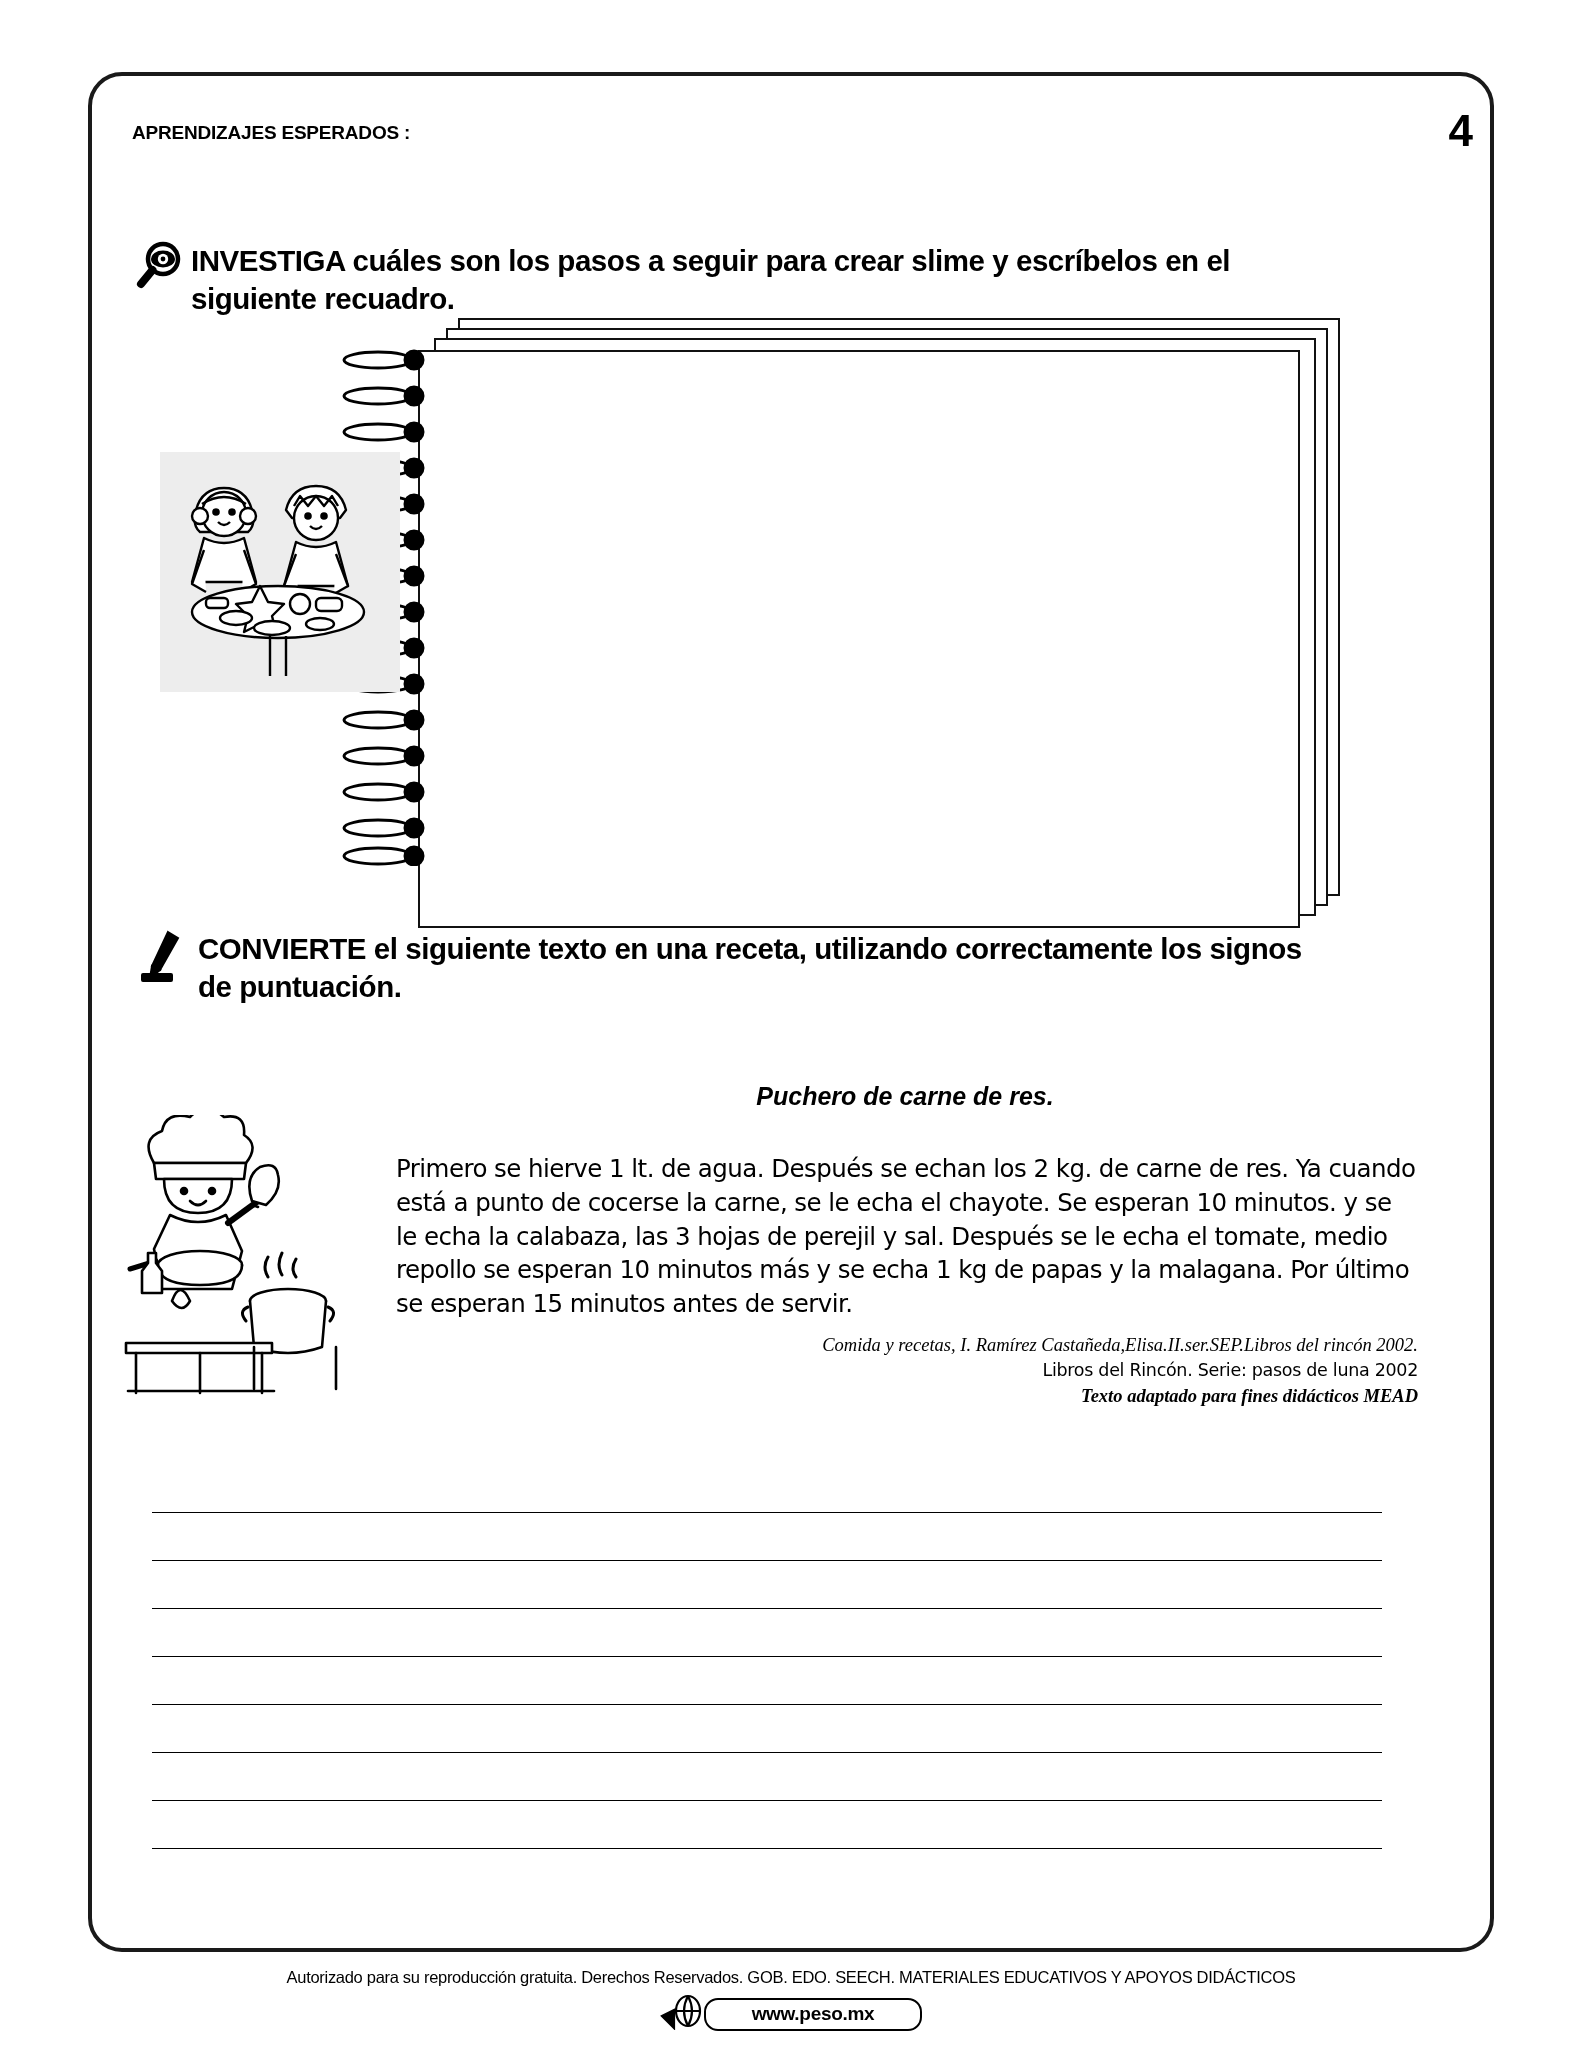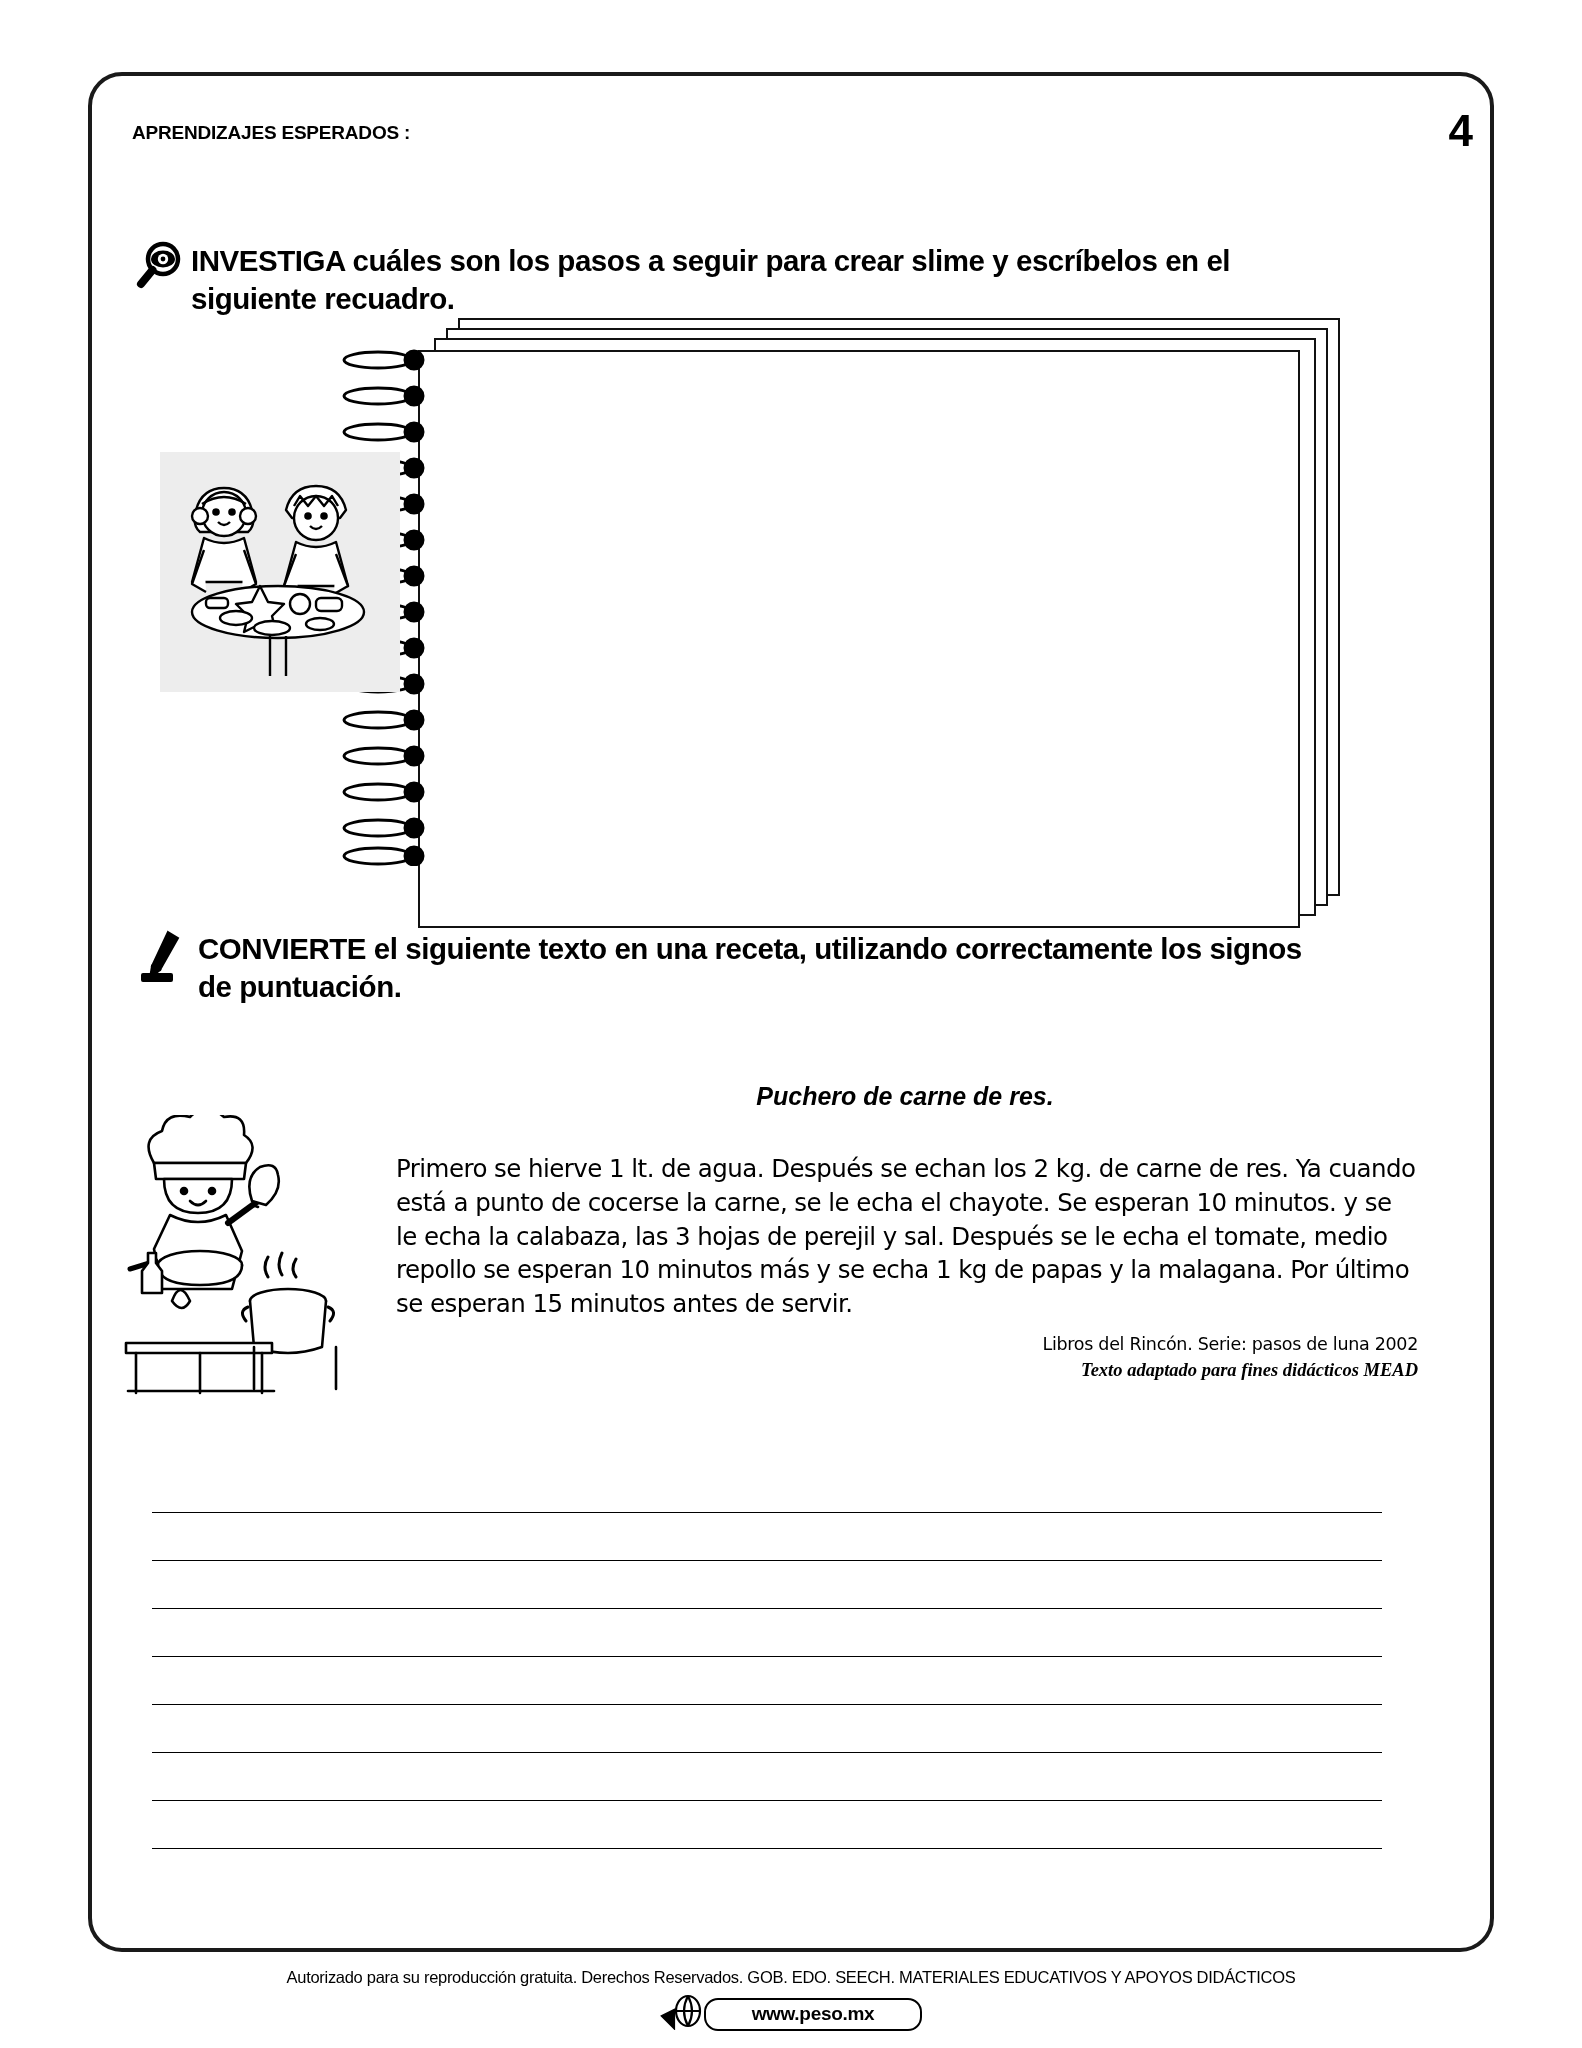--- a/index.html
+++ b/index.html
@@ -381,20 +381,21 @@
       <path d="M24 238 l0 40 M150 238 l0 40 M88 238 l0 40" fill="none"></path>
       <path d="M16 276 l146 0" fill="none"></path>
       <path d="M224 232 l0 42 M142 232 l0 42" fill="none"></path>
     </g>
   </svg>
 </div>
 
 <div class="recipe-body">Primero se hierve 1 lt.  de agua. Después se echan los 2 kg. de carne de res. Ya cuando está a punto de cocerse la carne, se le echa el chayote. Se esperan  10 minutos. y se le echa la calabaza, las 3 hojas de perejil y sal. Después se le echa el tomate, medio repollo se esperan 10 minutos más y se echa 1 kg de papas y la malagana. Por último se esperan 15 minutos antes de servir.</div>
 
 <div class="credits">
+  <div class="c1">Comida y recetas, I. Ramírez Castañeda,Elisa.II.ser.SEP.Libros del rincón 2002.</div>
   <div class="c2">Libros del Rincón. Serie: pasos de luna 2002</div>
   <div class="c3">Texto adaptado para fines didácticos MEAD</div>
 </div>
 
 <div class="lines">
   <div class="wline"></div>
   <div class="wline"></div>
   <div class="wline"></div>
   <div class="wline"></div>
   <div class="wline"></div>

